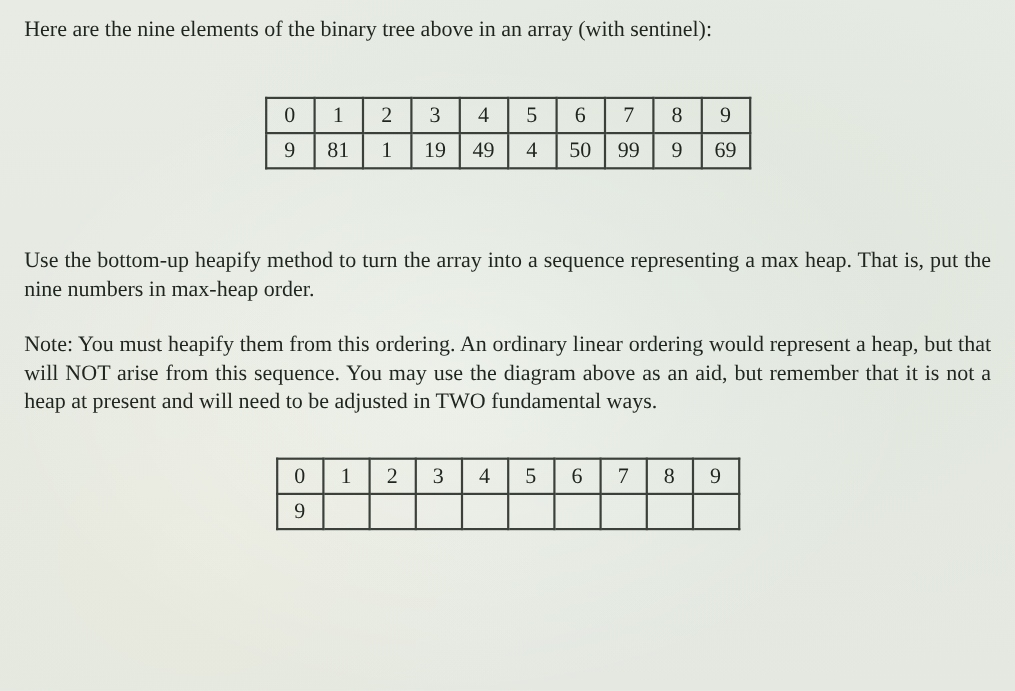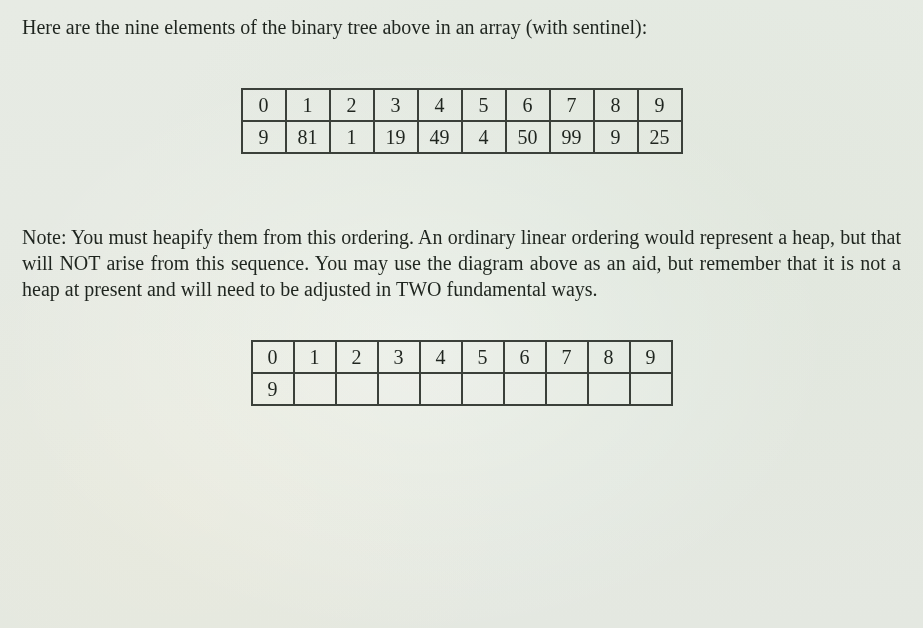--- a/index.html
+++ b/index.html
@@ -92,25 +92,26 @@
     <tr>
       <td>9</td>
       <td>81</td>
       <td>1</td>
       <td>19</td>
       <td>49</td>
       <td>4</td>
       <td>50</td>
       <td>99</td>
       <td>9</td>
-      <td>25</td>
+      <td>69</td>
     </tr>
   </tbody>
     </table>
 
+  <p class="para">Use the bottom-up heapify method to turn the array into a sequence representing a max heap. That is, put the nine numbers in max-heap order.</p>
 
   <p class="para">Note: You must heapify them from this ordering. An ordinary linear ordering would represent a heap, but that will NOT arise from this sequence. You may use the diagram above as an aid, but remember that it is not a heap at present and will need to be adjusted in TWO fundamental ways.</p>
 
   <div class="answer-wrap">
     <table class="answer-table">
       <tbody>
           <tr>
         <td>0</td>
         <td>1</td>
         <td>2</td>

